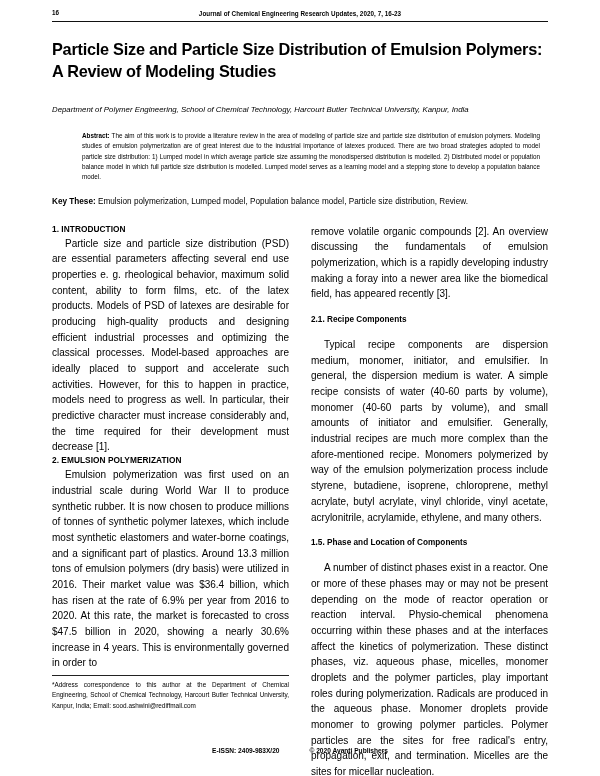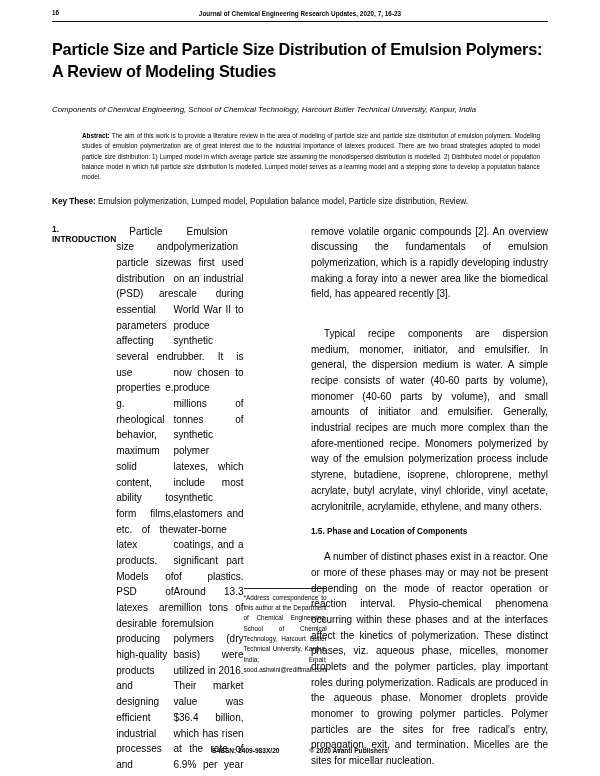--- a/index.html
+++ b/index.html
@@ -93,21 +93,21 @@
   .columns {
     margin-top: 15px;
     display: flex;
     gap: 22px;
     height: 452px;
   }
   .col {
     width: 237px;
     position: relative;
   }
-  .col-left { display: flex; flex-direction: row; }
+  .col-left { display: flex; flex-direction: column; }
   h2.sec {
     font-size: 8.3px;
     font-weight: bold;
     margin: 0 0 2px 0;
     letter-spacing: 0.05px;
   }
   h3.sub {
     font-size: 8.2px;
     font-weight: bold;
     margin: 0 0 2px 0;
@@ -157,47 +157,49 @@
 
 <div class="page">
   <div class="inner">
 
     <div class="runhead">
       <span class="runhead-folio">16</span>
       <div class="runhead-title">Journal of Chemical Engineering Research Updates, 2020, 7, 16-23</div>
     </div>
 
     <h1 class="doc-title">Particle Size and Particle Size Distribution of Emulsion Polymers: A Review of Modeling Studies</h1>
-    <div class="affiliation">Components of Chemical Engineering, School of Chemical Technology, Harcourt Butler Technical University, Kanpur, India</div>
+    <div class="affiliation">Department of Polymer Engineering, School of Chemical Technology, Harcourt Butler Technical University, Kanpur, India</div>
 
     <div class="abstract-wrap">
       <div class="abstract"><b>Abstract:</b><span> The aim of this work is to provide a literature review in the area of modeling of particle size and particle size distribution of emulsion polymers. Modeling studies of emulsion polymerization are of great interest due to the industrial importance of latexes produced. There are two broad strategies adopted to model particle size distribution: 1) Lumped model in which average particle size assuming the monodispersed distribution is modelled. 2) Distributed model or population balance model in which full particle size distribution is modelled.  Lumped model serves as a learning model and a stepping stone to develop a population balance model.</span></div>
     </div>
 
     <div class="keywords"><b>Key These:</b><span> Emulsion polymerization, Lumped model, Population balance model, Particle size distribution, Review.</span></div>
 
     <div class="columns">
 
       <div class="col col-left">
         <h2 class="sec">1. INTRODUCTION</h2>
         <div class="gap-par"></div>
         <p class="body">Particle size and particle size distribution (PSD) are essential parameters affecting several end use properties e. g. rheological behavior, maximum solid content, ability to form films, etc. of the latex products. Models of PSD of latexes are desirable for producing high-quality products and designing efficient industrial processes and optimizing the classical processes. Model-based approaches are ideally placed to support and accelerate such activities. However, for this to happen in practice, models need to progress as well. In particular, their predictive character must increase considerably and, the time required for their development must decrease [1].</p>
         <div class="gap-sec"></div>
+        <h2 class="sec">2. EMULSION POLYMERIZATION</h2>
         <div class="gap-par"></div>
         <p class="body">Emulsion polymerization was first used on an industrial scale during World War II to produce synthetic rubber. It is now chosen to produce millions of tonnes of synthetic polymer latexes, which include most synthetic elastomers and water-borne coatings, and a significant part of plastics. Around 13.3 million tons of emulsion polymers (dry basis) were utilized in 2016. Their market value was $36.4 billion, which has risen at the rate of 6.9% per year from 2016 to 2020. At this rate, the market is forecasted to cross $47.5 billion in 2020, showing a nearly 30.6% increase in 4 years. This is environmentally governed in order to</p>
 
         <div class="footnote-block">
           <div class="footnote-rule"></div>
           <p class="footnote">*Address correspondence to this author at the Department of Chemical Engineering, School of Chemical Technology, Harcourt Butler Technical University, Kanpur, India; Email: sood.ashwini@rediffmail.com</p>
         </div>
       </div>
 
       <div class="col col-right">
         <p class="body" style="text-indent:0">remove volatile organic compounds [2]. An overview discussing the fundamentals of emulsion polymerization, which is a rapidly developing industry making a foray into a newer area like the biomedical field, has appeared recently [3].</p>
         <div class="gap-sec"></div>
+        <h3 class="sub">2.1. Recipe Components</h3>
         <div class="gap-par"></div>
         <p class="body">Typical recipe components are dispersion medium, monomer, initiator, and emulsifier. In general, the dispersion medium is water. A simple recipe consists of water (40-60 parts by volume), monomer (40-60 parts by volume), and small amounts of initiator and emulsifier. Generally, industrial recipes are much more complex than the afore-mentioned recipe. Monomers polymerized by way of the emulsion polymerization process include styrene, butadiene, isoprene, chloroprene, methyl acrylate, butyl acrylate, vinyl chloride, vinyl acetate, acrylonitrile, acrylamide, ethylene, and many others.</p>
         <div class="gap-sec"></div>
         <h3 class="sub">1.5. Phase and Location of Components</h3>
         <div class="gap-par"></div>
         <p class="body">A number of distinct phases exist in a reactor. One or more of these phases may or may not be present depending on the mode of reactor operation or reaction interval. Physio-chemical phenomena occurring within these phases and at the interfaces affect the kinetics of polymerization. These distinct phases, viz. aqueous phase, micelles, monomer droplets and the polymer particles, play important roles during polymerization. Radicals are produced in the aqueous phase. Monomer droplets provide monomer to growing polymer particles. Polymer particles are the sites for free radical's entry, propagation, exit, and termination. Micelles are the sites for micellar nucleation.</p>
       </div>
 
     </div>
 

